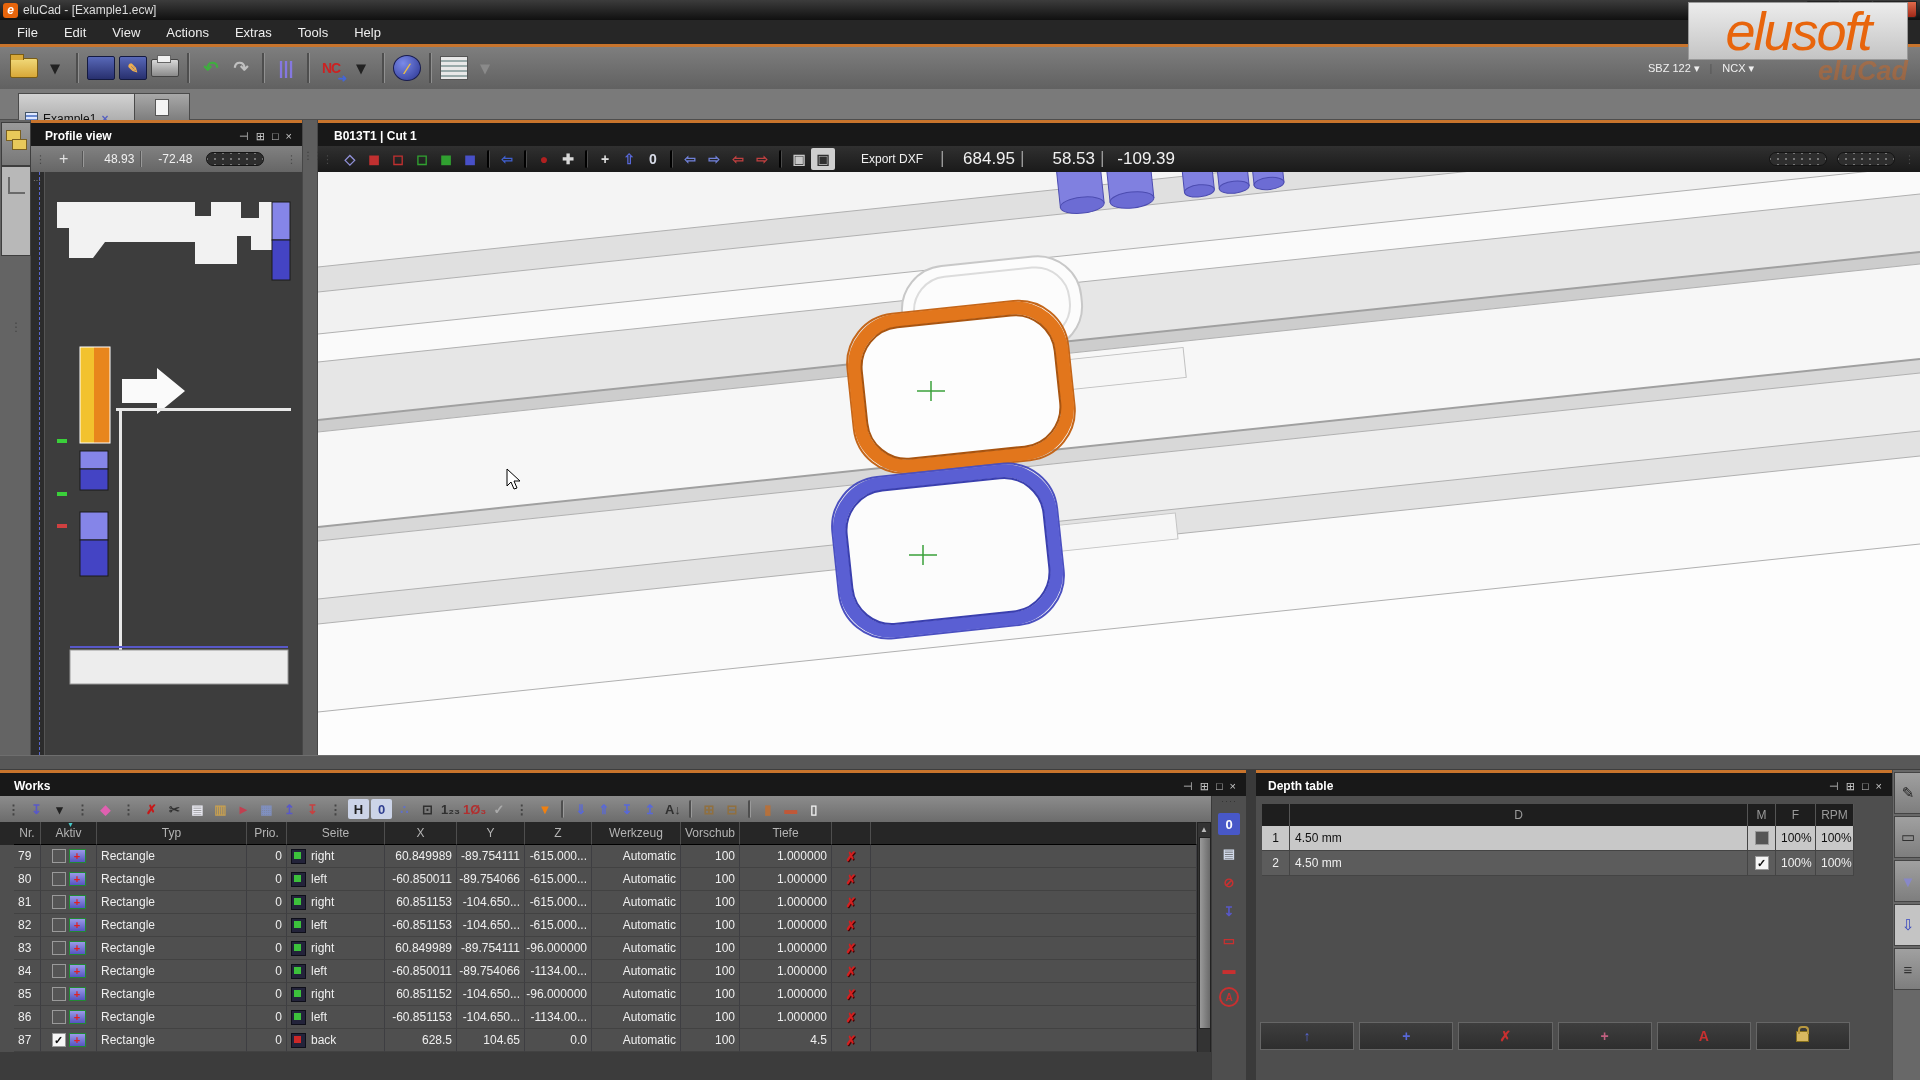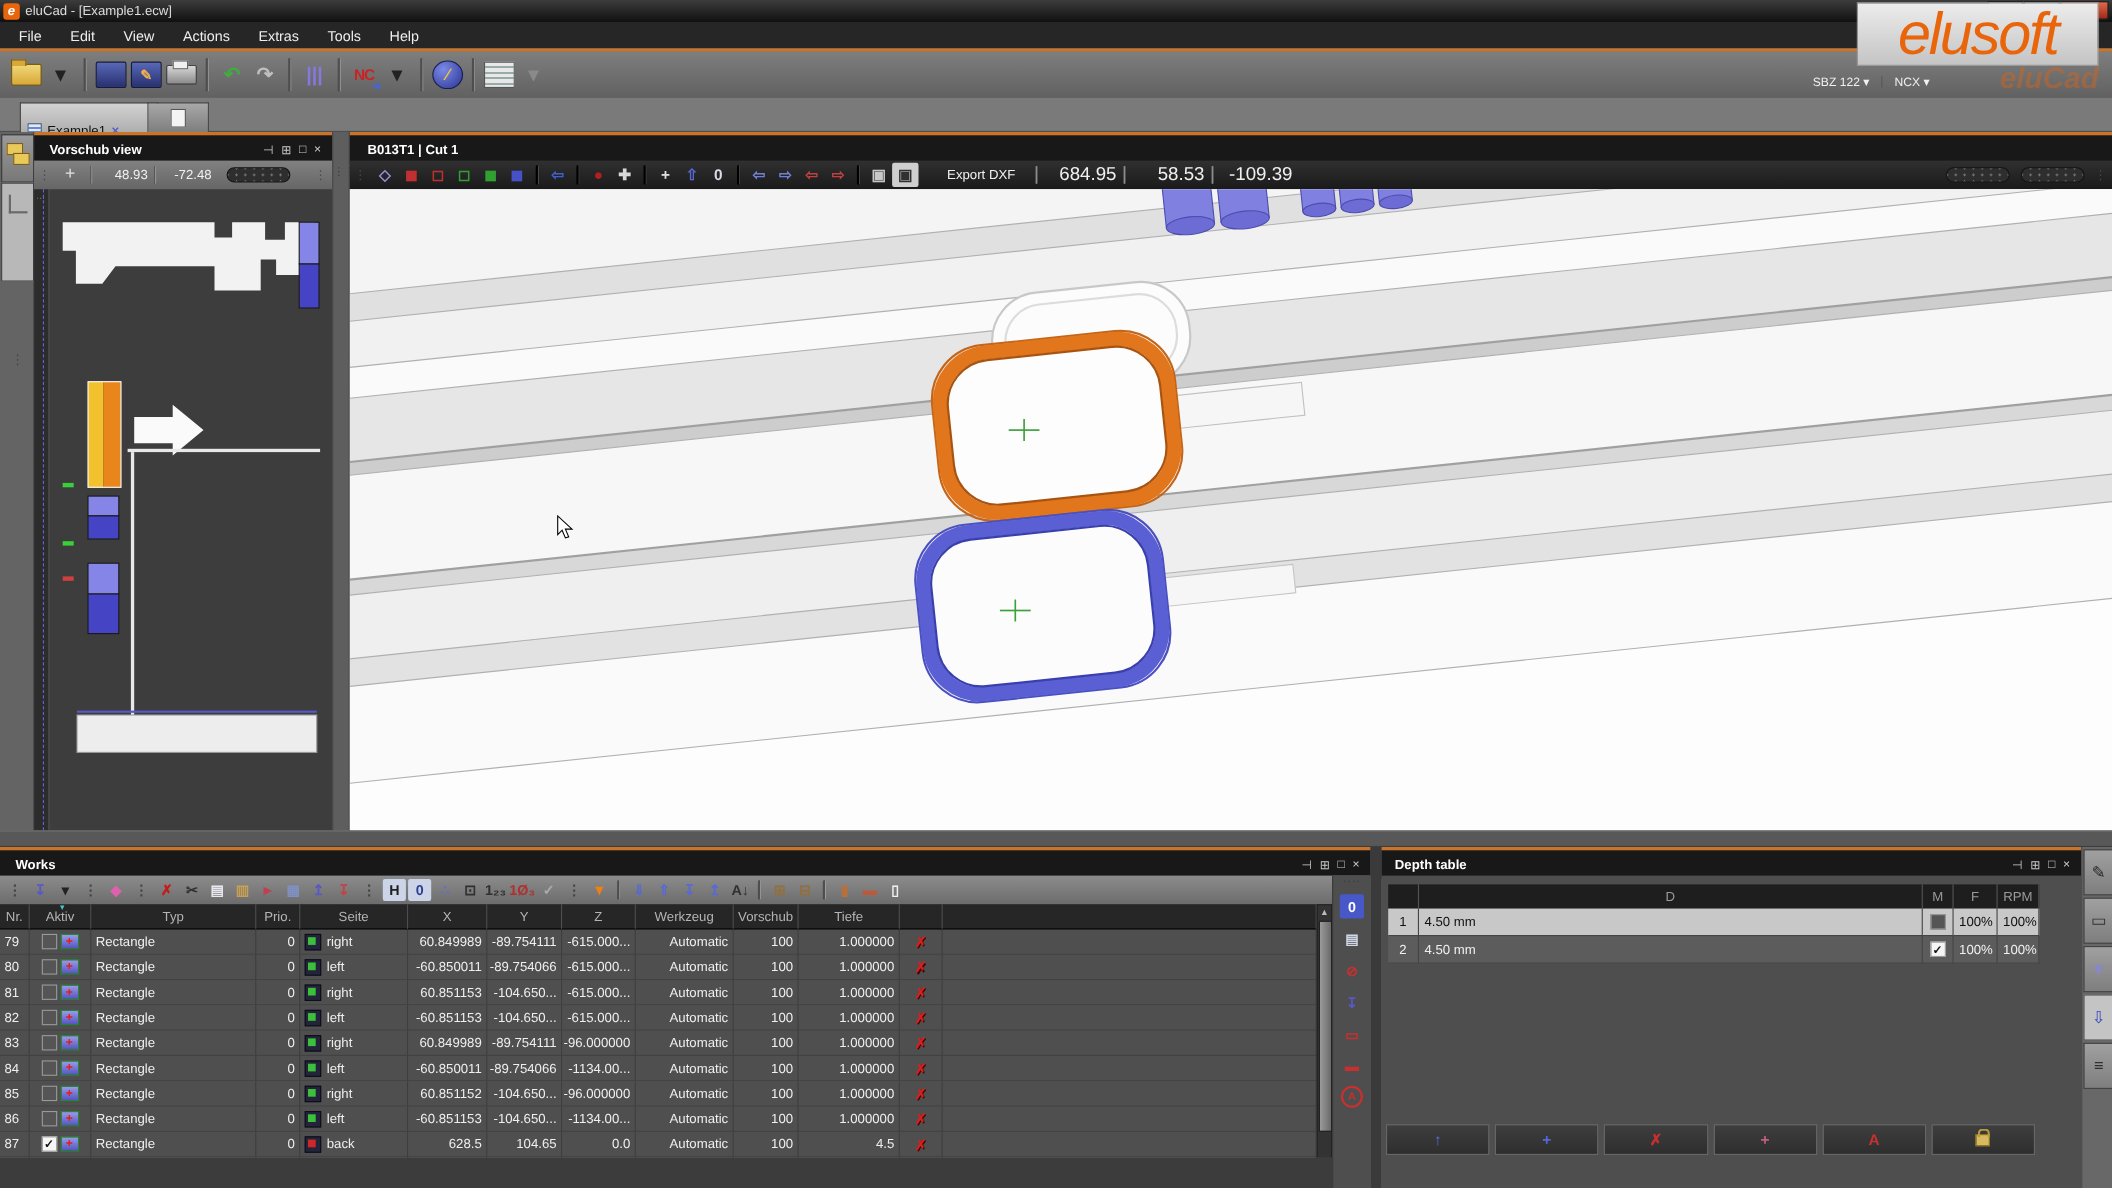--- a/index.html
+++ b/index.html
@@ -32,21 +32,21 @@
   .i-nc{font-size:14px;letter-spacing:-1px;position:relative;}
   .i-nc::after{content:"➜";position:absolute;right:-2px;bottom:-2px;color:#4466d8;font-size:11px;}
   .i-ball{width:24px;height:24px;border-radius:50%;background:radial-gradient(circle at 35% 30%,#7a8ae8,#2a3490);
           border:1px solid #181c50;font-size:15px;display:flex;align-items:center;justify-content:center;}
   .i-page{width:18px;height:22px;background:#e8e8e8;border:1px solid #555;
           background-image:repeating-linear-gradient(#e8e8e8 0 3px,#9aa 3px 5px);}
   
   .brandbox{left:1688px;top:2px;width:220px;height:58px;background:linear-gradient(#ececec,#c4c4c4);
             border:1px solid #999;display:flex;align-items:center;justify-content:center;}
   .brandtext{color:#e8650c;font-size:54px;font-weight:normal;font-style:italic;letter-spacing:-2px;}
-  .brandsub{left:1648px;top:62px;width:260px;height:24px;display:flex;align-items:center;gap:10px;color:#f0f0f0;font-size:11px;}
+  .brandsub{left:1648px;top:62px;width:260px;height:24px;display:flex;gap:10px;color:#f0f0f0;font-size:11px;}
   .watermark{left:1758px;top:56px;width:150px;height:30px;color:rgba(232,101,12,0.38);font-size:27px;
              font-weight:bold;font-style:italic;text-align:right;}
   
   .tabbar{left:0;top:89px;width:1920px;height:31px;background:#7a7a7a;border-bottom:1px solid #4e4e4e;}
   .tab{position:absolute;left:18px;top:4px;width:112px;height:26px;background:linear-gradient(#d2d2d2,#8e8e8e);
        border:1px solid #4a4a4a;border-bottom:none;display:flex;align-items:center;gap:5px;padding:12px 6px;color:#101010;}
   .tabdoc{width:11px;height:13px;background:#f0f4ff;border:1px solid #456;
           background-image:repeating-linear-gradient(#dfe8ff 0 2px,#6a8ad0 2px 4px);}
   .tabclose{color:#5560c0;font-weight:bold;font-size:12px;}
   .tab2{position:absolute;left:134px;top:4px;width:54px;height:26px;background:linear-gradient(#a8a8a8,#7e7e7e);
@@ -96,21 +96,21 @@
   .workstool{left:0;top:796px;width:1246px;height:26px;background:linear-gradient(#8c8c8c,#6c6c6c);display:flex;align-items:center;padding-left:2px;}
   .wt-ic{min-width:21px;height:20px;display:flex;align-items:center;justify-content:center;font-size:13px;font-weight:bold;border-radius:2px;margin:0 1px;}
   .wt-ic.sep{min-width:2px;width:2px;height:18px;background:#4e4e4e;border-right:1px solid #9a9a9a;margin:0 5px;font-size:0;}
   .wtable{left:0;top:822px;width:1197px;}
   .thead{display:flex;height:23px;background:#262626;color:#b4b4b4;}
   .thead .tc{border-right:1px solid #4e4e4e;border-bottom:1px solid #000;display:flex;align-items:center;justify-content:center;position:relative;}
   .trow{display:flex;height:23px;background:#4f4f4f;color:#efefef;}
   .trow.sel{background:#c6c6c6;color:#101010;}
   .trow .tc{border-right:1px solid #3e3e42;border-bottom:1px solid #424242;display:flex;align-items:center;overflow:hidden;}
   .tc{box-sizing:border-box;padding:0 4px;font-size:12px;}
-  .c-nr{width:27px;justify-content:flex-start;}
+  .c-nr{width:27px;justify-content:flex-start;margin-left:14px;}
   .c-akt{width:56px;justify-content:center;gap:3px;}
   .c-typ{width:150px;}
   .c-prio{width:40px;}
   .c-seite{width:98px;gap:5px;}
   .c-x{width:72px;} .c-y{width:68px;} .c-z{width:67px;}
   .c-wz{width:89px;} .c-vs{width:59px;} .c-tf{width:92px;}
   .c-xx{width:39px;justify-content:center;}
   .c-fill{flex:1;}
   .num{justify-content:flex-end;}
   .cb{width:12px;height:12px;border:1px solid #9a9a9a;background:#555;display:inline-flex;align-items:center;justify-content:center;}
@@ -237,21 +237,21 @@
       <span class="fold" style="left:10px;top:16px;"></span>
     </div>
     <div class="lsbtn active" style="top:46px;height:88px;">
       <span class="lshape"></span>
     </div>
     <div style="position:absolute;left:10px;top:200px;color:#454545;">⋮</div>
   </div>
 
   <div class="abs profhead">
     <div class="phead">
-      <span>Vorschub view</span>
+      <span>Profile view</span>
       <span class="phicons">
         <span>⊣</span>
         <span>⊞</span>
         <span>□</span>
         <span>×</span>
       </span>
     </div>
   </div>
   <div class="abs ptool proftool">
     <span class="grip">⋮</span>

